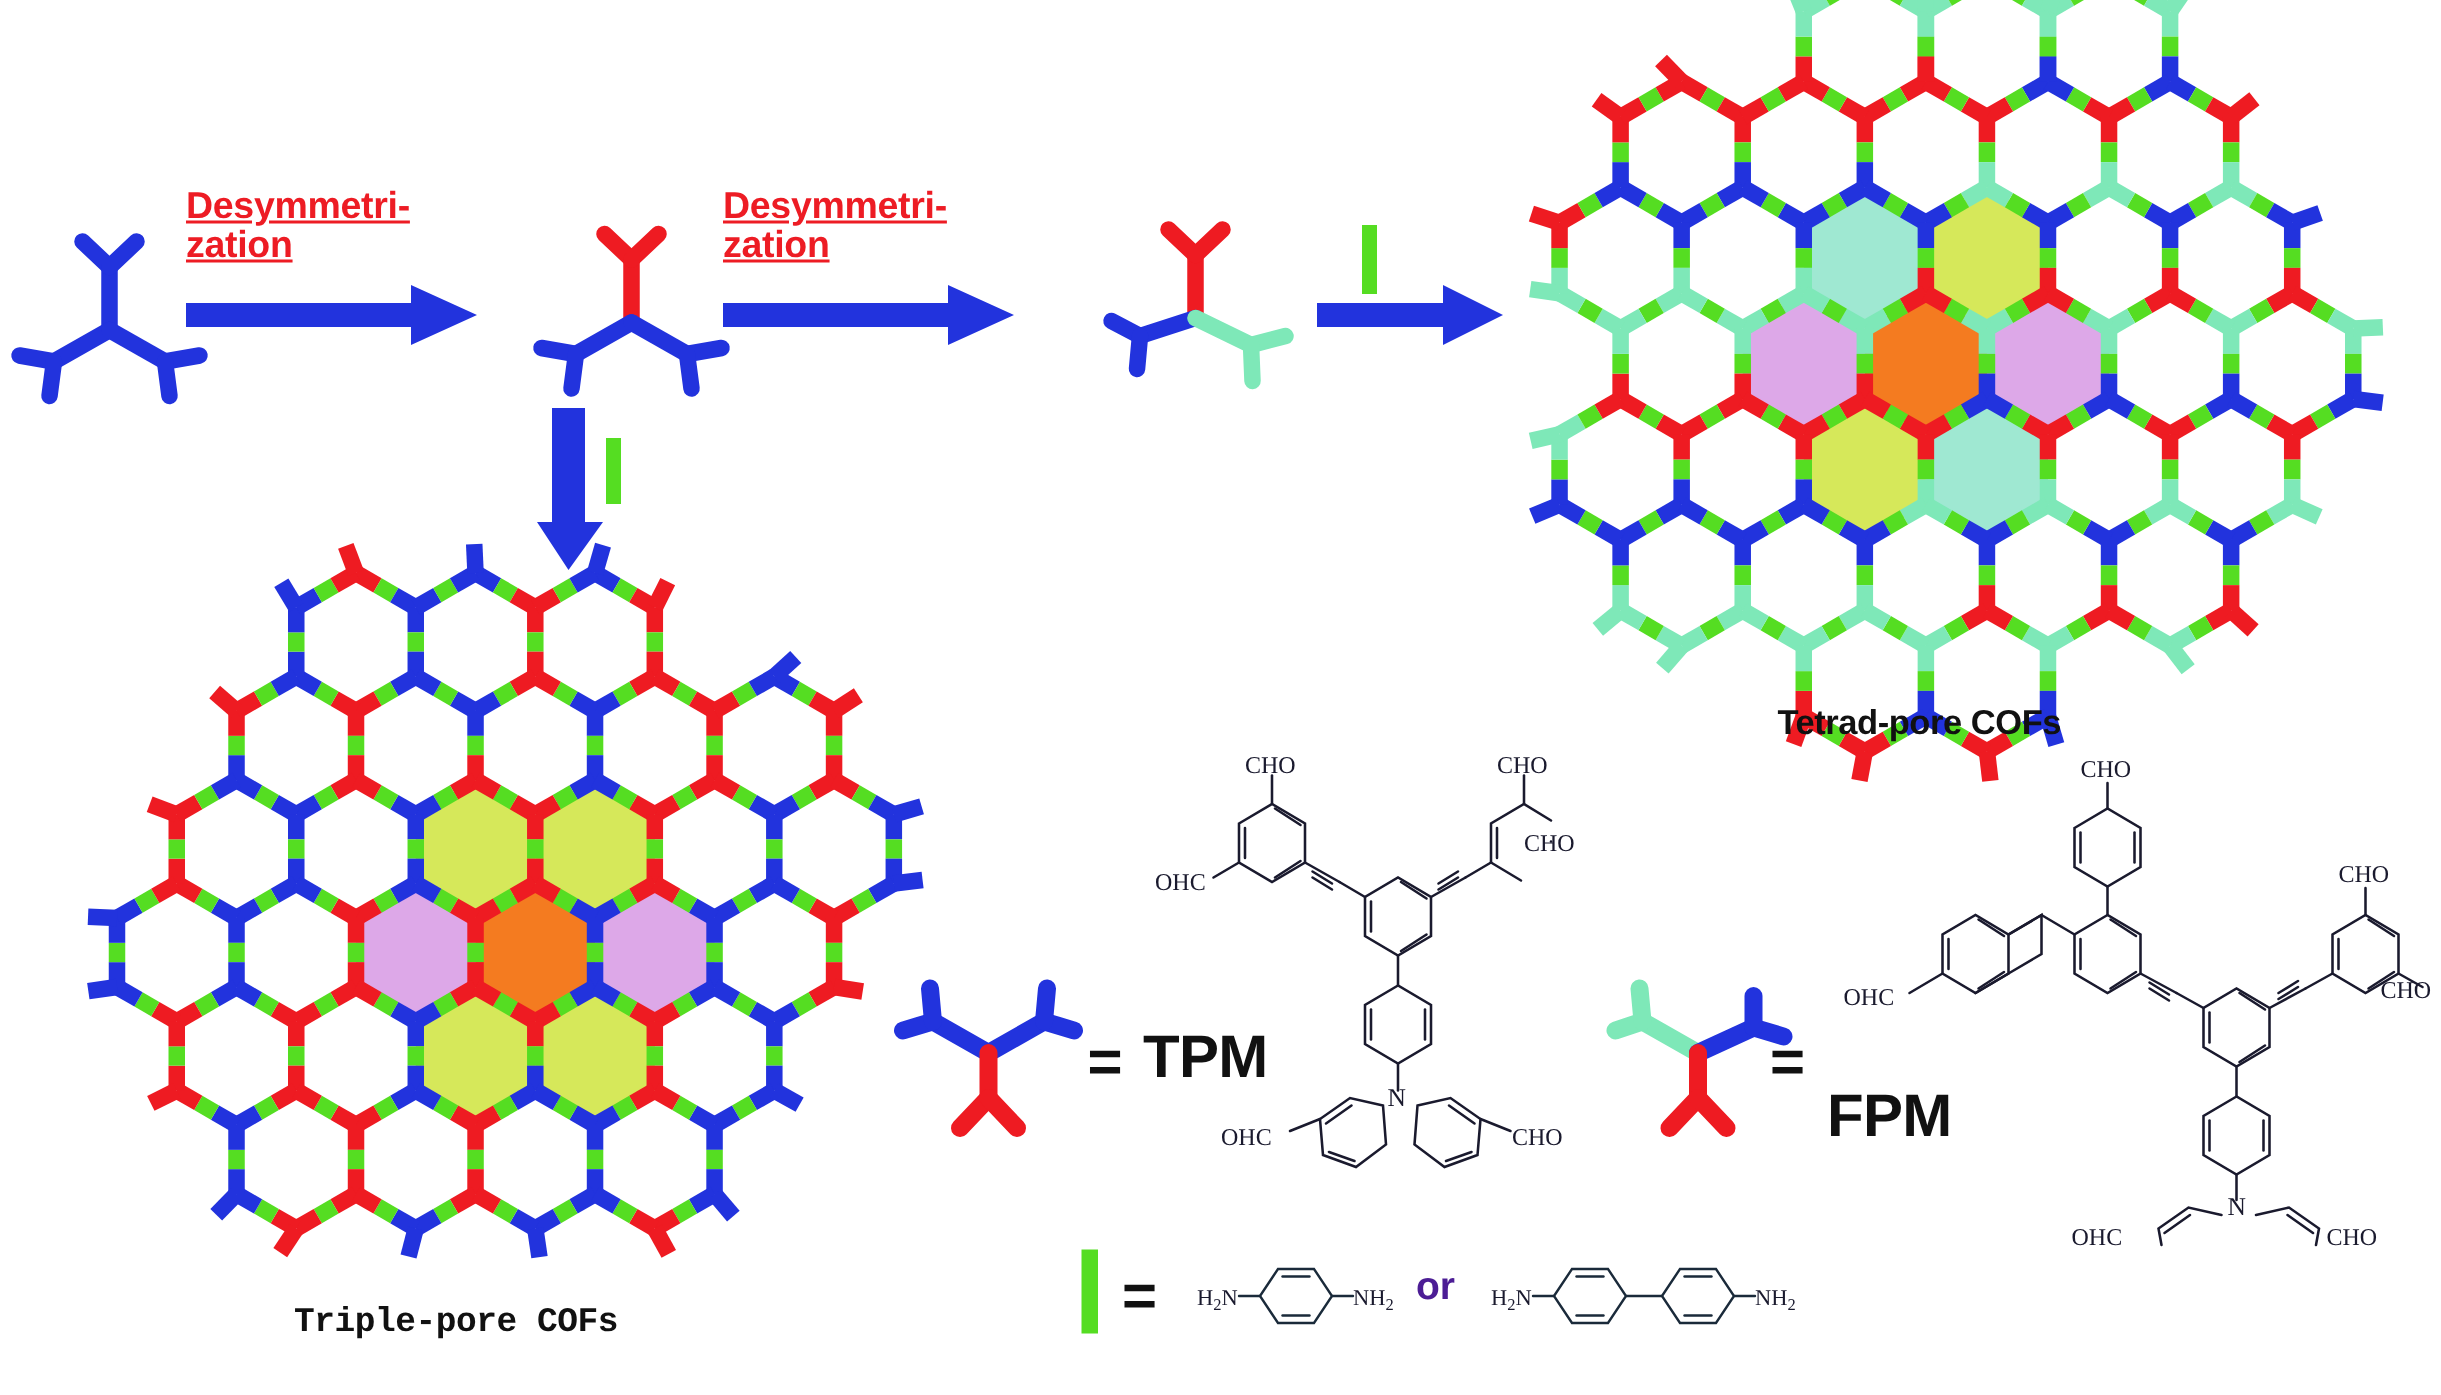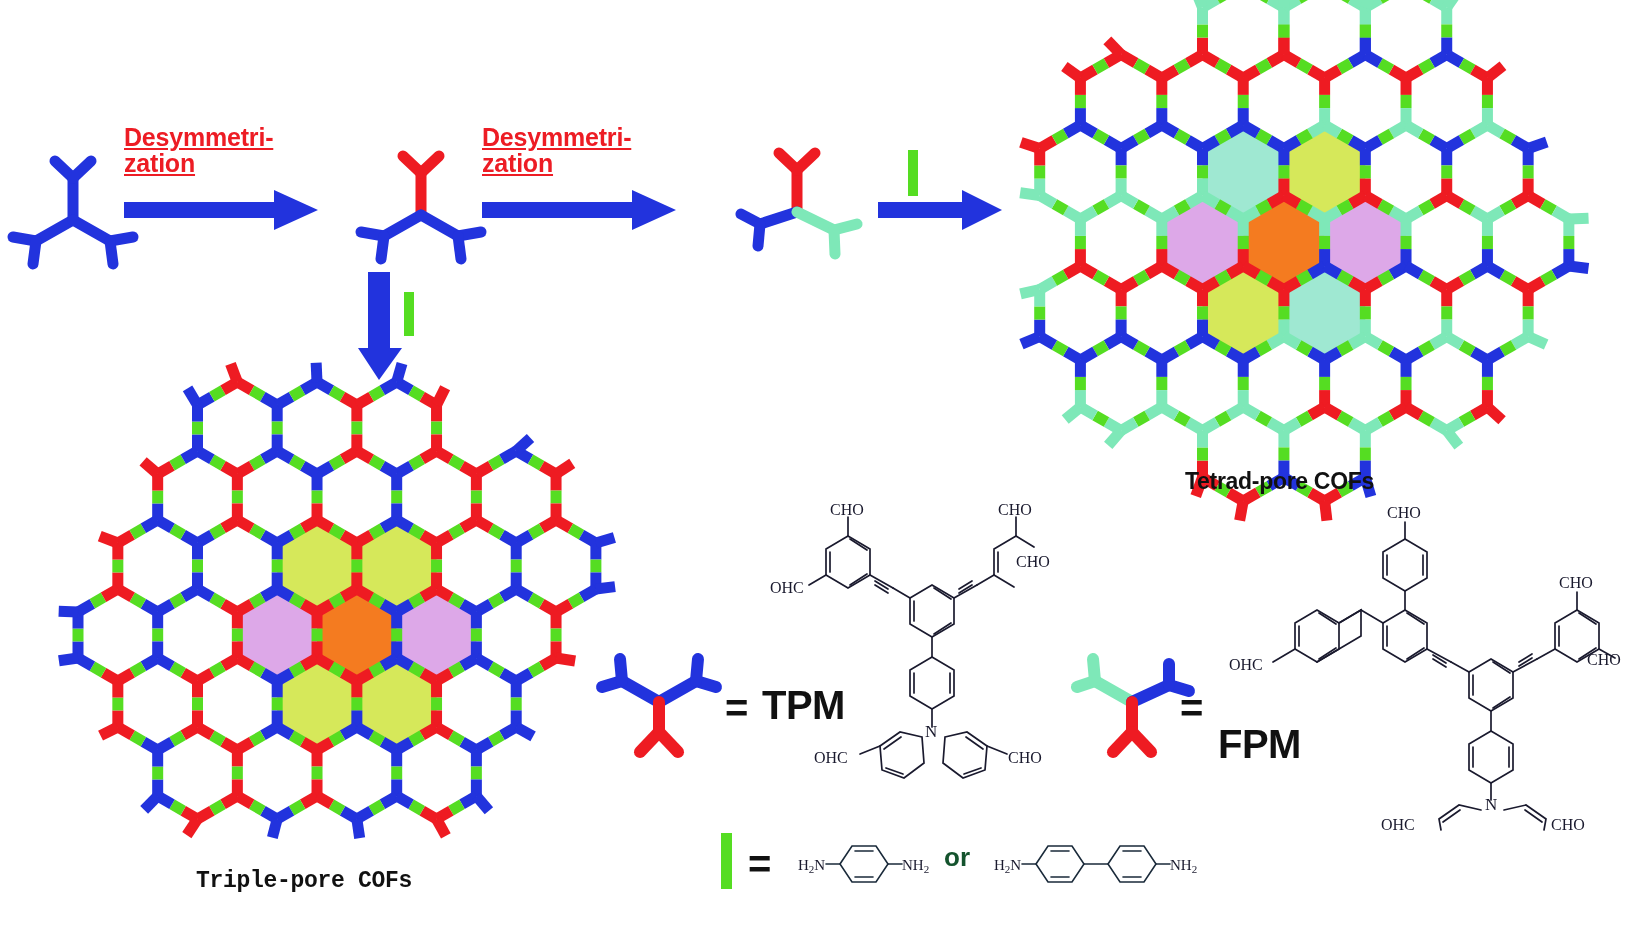--- a/index.html
+++ b/index.html
@@ -5,21 +5,21 @@
   html,body{margin:0;padding:0;background:#fff;}
   body{width:1627px;height:930px;position:relative;overflow:hidden;
        font-family:"Liberation Sans", sans-serif;}
   .abs{position:absolute;}
   .arrowlbl{color:#ED1C24;font-weight:bold;font-size:25px;line-height:1.02;
             letter-spacing:-0.2px;text-decoration:underline;}
   .coflbl{font-weight:bold;font-size:23px;color:#111;letter-spacing:-0.3px;
           white-space:nowrap;}
   .eqsym{font-weight:bold;font-size:40px;color:#111;}
   .molname{font-weight:bold;font-size:40px;color:#111;letter-spacing:-0.5px;}
-  .orword{font-weight:bold;font-size:26px;color:#14532d;}
+  .orword{font-weight:bold;font-size:26px;color:#4c1d95;}
   svg{display:block;overflow:visible;}
 </style>
 </head>
 <body>
 
 <div class="abs" style="left:8px;top:148px;">
   <svg width="130" height="125" viewBox="0 0 130 125">
     <g stroke="#2233DD" stroke-width="11" stroke-linecap="round" fill="none">
       <path d="M65 72 L65 30"></path>
         <path d="M65 30 L47 13"></path>

